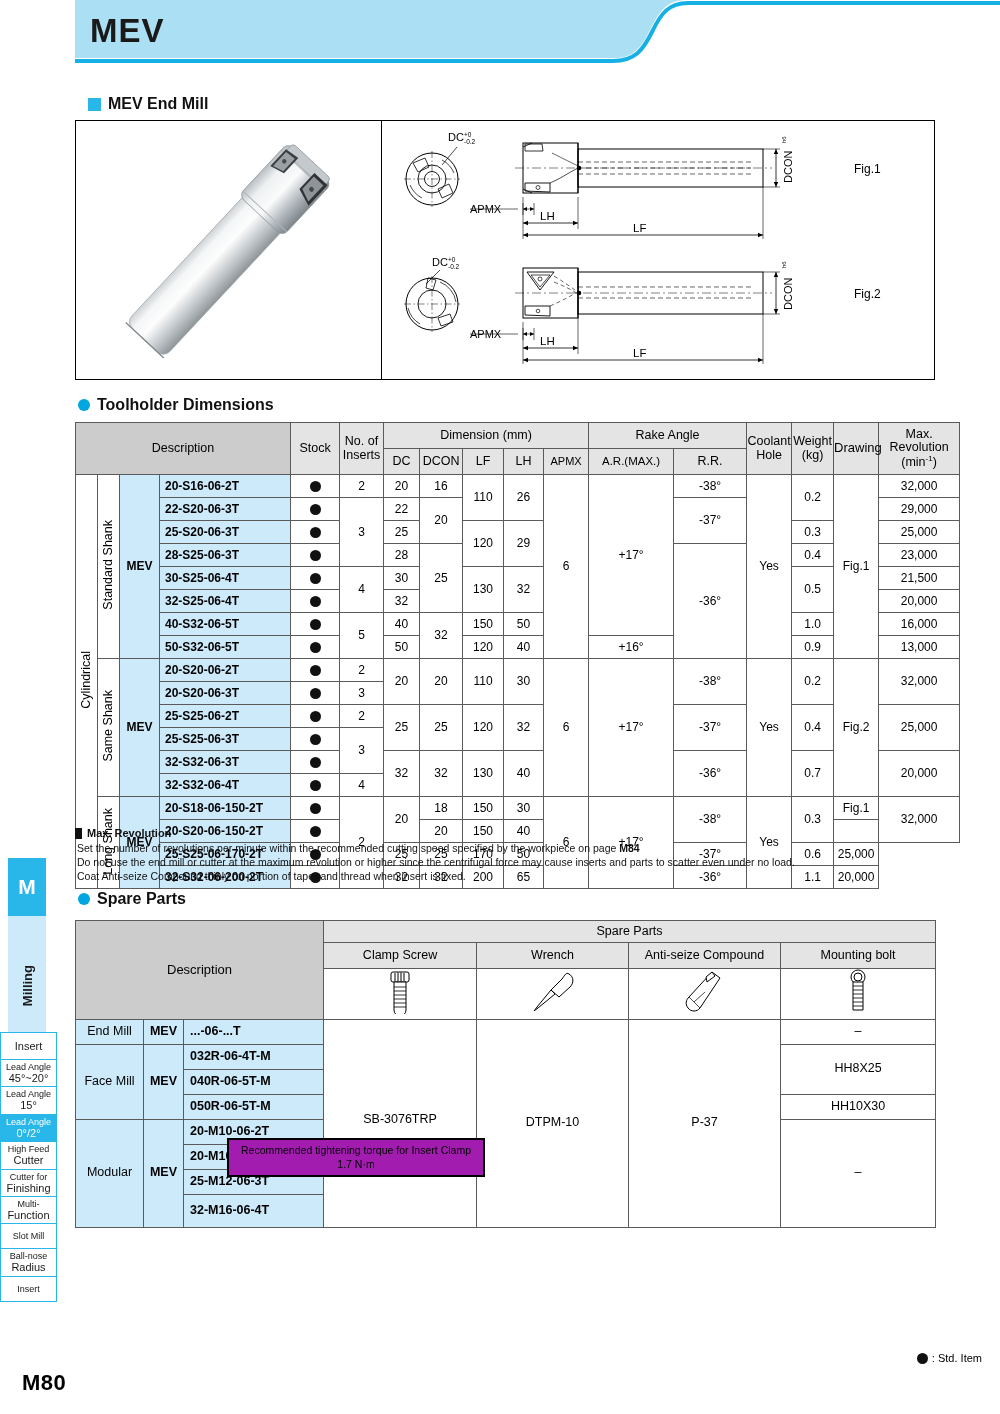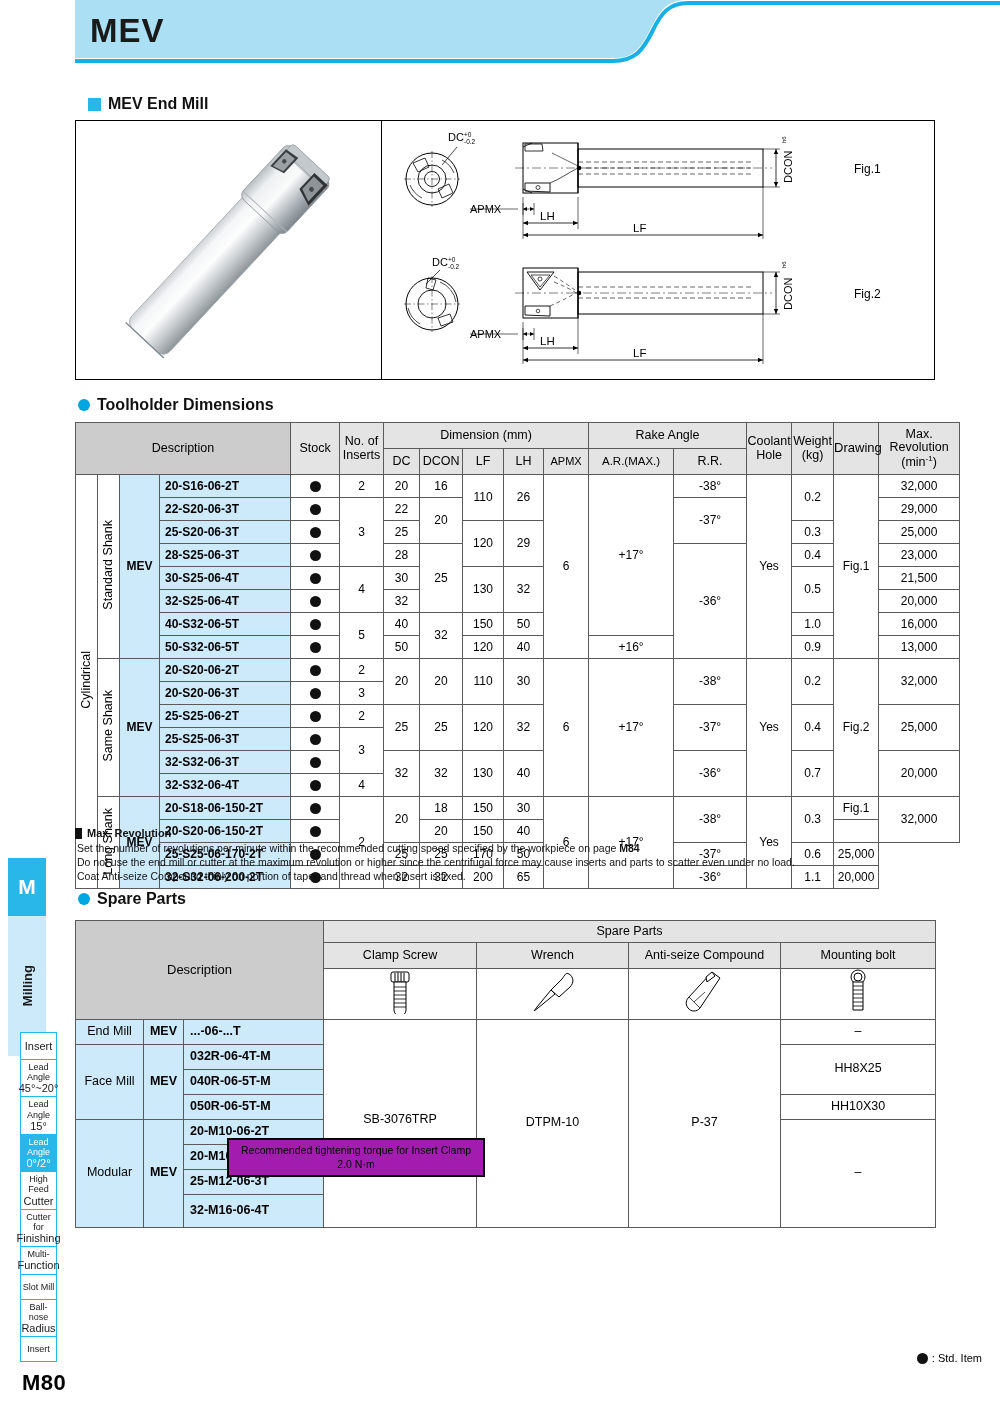--- a/index.html
+++ b/index.html
@@ -106,21 +106,21 @@
     background:#cdeafb; color:#1a1a1a; font-weight:bold; font-size:13px;
     display:flex; align-items:center; justify-content:center;
   }
   #sb-milling span{ writing-mode:vertical-rl; transform:rotate(180deg); }
   #sb-list{ position:absolute; left:0; top:1032px; width:57px; }
   .sb-item{
     border:1px solid #29b6e8; border-top:none;
     min-height:25px; display:flex; flex-direction:column;
     align-items:center; justify-content:center;
     font-size:9px; line-height:1.12; text-align:center;
-    color:#1a1a1a; background:#fff; padding:2px 1px;margin-left:20px;
+    color:#1a1a1a; background:#fff; padding:2px 1px;
   }
   .sb-item:first-child{ border-top:1px solid #29b6e8; font-size:11px; min-height:28px;}
   .sb-item.active{ background:#29b6e8; color:#fff; }
   .sb-item .big{ font-size:11px; }
 
   
   #std-legend{
     position:absolute; right:18px; top:1352px;
     font-size:11px; display:flex; align-items:center; gap:4px;
   }
@@ -734,14 +734,14 @@
 </div>
 
 <div id="std-legend">
   <span class="dot"></span>
   <span>: Std. Item</span>
 </div>
 <div id="page-number">M80</div>
 
 <div id="torque-box" style="position: absolute; left: 227px; top: 1138px; width: 258px;">
     <div>Recommended tightening torque for Insert Clamp</div>
-    <div>2.0 N·m</div>
+    <div>1.7 N·m</div>
   </div>
 
 </body></html>

